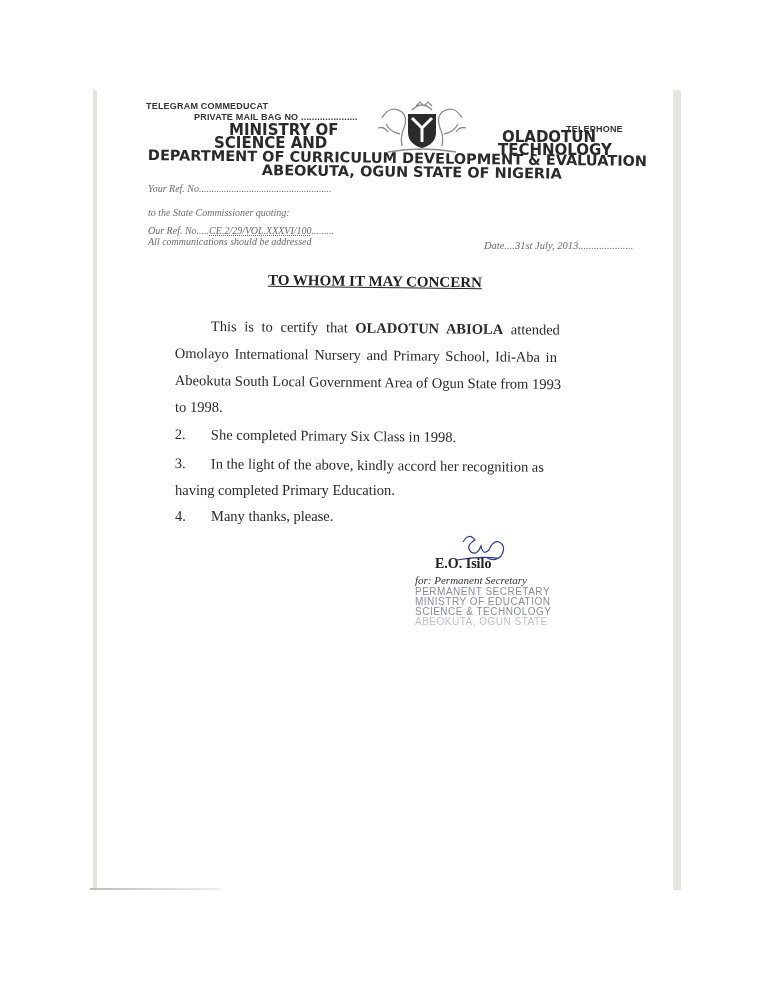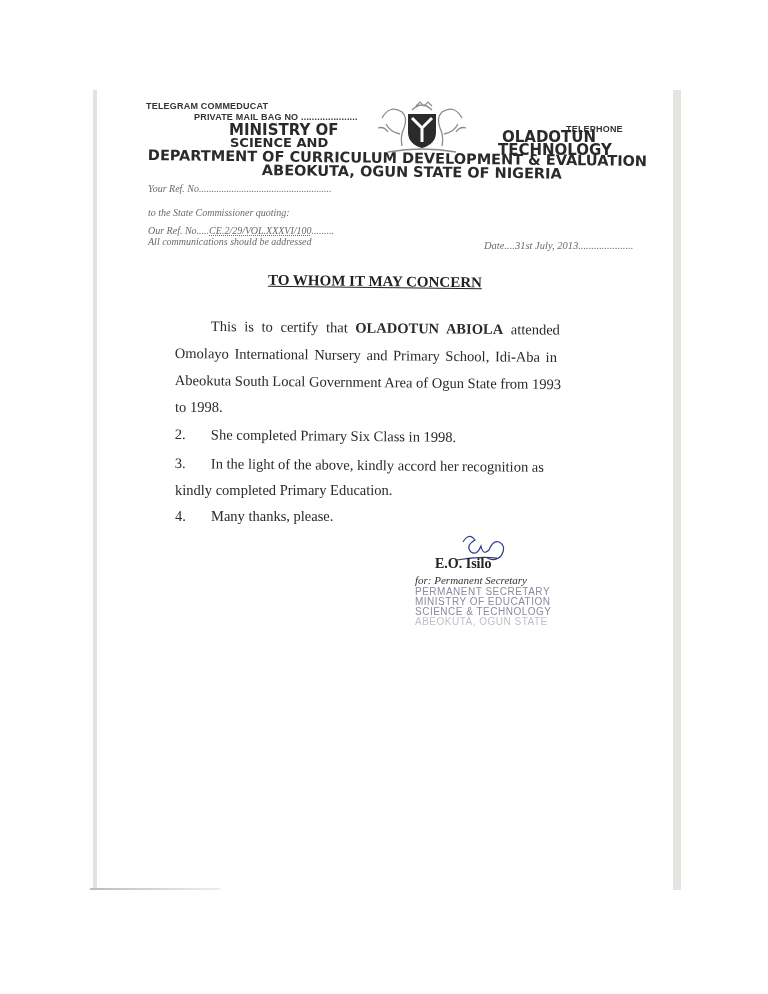--- a/index.html
+++ b/index.html
@@ -25,21 +25,21 @@
 <div class="scan-edge-left"></div>
 <div class="scan-edge-right"></div>
 <div class="scan-bottom-line"></div>
 
 <div>
   <div class="letterhead-small" style="left:146px; top:101px;text-align:center;">TELEGRAM COMMEDUCAT</div>
   <div class="letterhead-small" style="left:146px; top:112px;padding-left:48px;">PRIVATE MAIL BAG NO .....................</div>
   <div class="letterhead-small" style="left:566px; top:124px;">TELEPHONE</div>
 
   <div class="hd-big" style="left:229px; top:123px; font-size:15px;">MINISTRY OF</div>
-  <div class="hd-big" style="left:230px; top:136px; font-size:13px;">SCIENCE AND</div>
+  <div class="hd-big" style="left:214px; top:136px; font-size:15px;">SCIENCE AND</div>
   <div class="hd-big" style="left:502px; top:130px; font-size:15px;">OLADOTUN</div>
   <div class="hd-big" style="left:498px; top:143px; font-size:15px;">TECHNOLOGY</div>
 
   <div class="hd-big" style="left:148px; top:148px; font-size:14.5px; transform:rotate(0.7deg); transform-origin:left top;">DEPARTMENT OF CURRICULUM DEVELOPMENT &amp; EVALUATION</div>
   <div class="hd-big" style="left:262px; top:163px; font-size:14.5px; transform:rotate(0.7deg); transform-origin:left top;">ABEOKUTA, OGUN STATE OF NIGERIA</div>
 
   <svg class="crest" viewBox="0 0 108 60">
 
     <path d="M14 20 q8 -14 20 -6 q6 6 2 16 q-4 8 -2 18 M18 26 q4 8 14 10 M10 30 q6 -2 10 4" fill="none" stroke="#8a8a8a" stroke-width="1.3"></path>
 
@@ -75,21 +75,21 @@
   <div class="body-line" style="left:175px; top:345px; word-spacing:2px; transform:rotate(0.6deg); transform-origin:left top;">Omolayo International Nursery and Primary School, Idi-Aba in</div>
   <div class="body-line" style="left:175px; top:372px; transform:rotate(0.6deg); transform-origin:left top;">Abeokuta South Local Government Area of Ogun State from 1993</div>
   <div class="body-line" style="left:175px; top:399px;">to 1998.</div>
 
   <div class="body-line" style="left:175px; top:426px; transform:rotate(0.6deg); transform-origin:left top;">
     <span class="para-num">2.</span><span>She completed Primary Six Class in 1998.</span>
   </div>
   <div class="body-line" style="left:175px; top:455px; transform:rotate(0.6deg); transform-origin:left top;">
     <span class="para-num">3.</span><span>In the light of the above, kindly accord her recognition as</span>
   </div>
-  <div class="body-line" style="left:175px; top:482px;">kindly completed Primary Education.</div>
+  <div class="body-line" style="left:175px; top:482px;">having completed Primary Education.</div>
   <div class="body-line" style="left:175px; top:508px;">
     <span class="para-num">4.</span><span>Many thanks, please.</span>
   </div>
 </div>
 
 <div class="sig-block">
   <svg style="position:absolute; left:40px; top:0px;" width="56" height="36" viewBox="0 0 56 36">
     <path d="M8 12 q6 -10 12 -2 q-10 6 -4 12 q6 4 10 -6 q2 10 8 4 q4 -10 10 -8 q8 4 2 14 q-6 6 -14 2 M2 30 q20 -4 40 -2" fill="none" stroke="#2a3a8a" stroke-width="1.2"></path>
   </svg>
   <div class="sig-name">E.O. Isilo</div>

